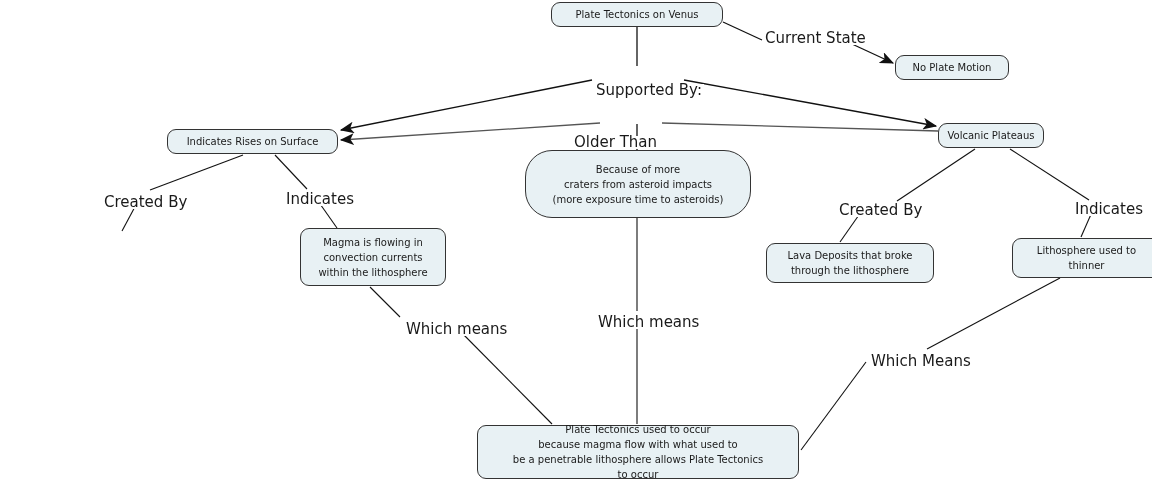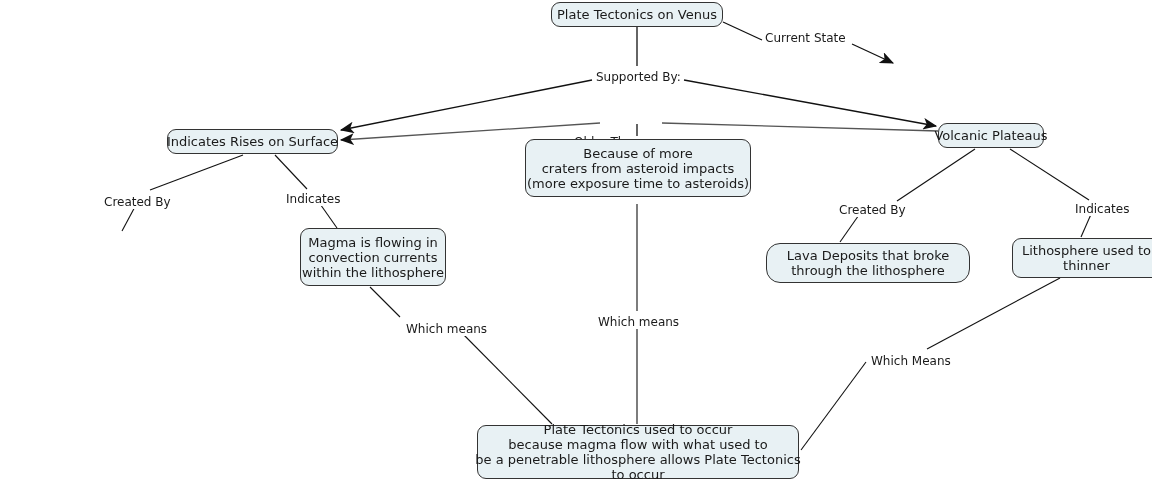--- a/index.html
+++ b/index.html
@@ -25,34 +25,34 @@
     width: 1152px;
     height: 501px;
   }
   .node {
     position: absolute;
     box-sizing: border-box;
     background: #e8f1f4;
     border: 1px solid #333333;
     border-radius: 9px;
     color: #1a1a1a;
-    font-size: 13px;
+    font-size: 10px;
     line-height: 15px;
     text-align: center;
     display: flex;
     align-items: center;
     justify-content: center;
     padding: 2px 8px;
     white-space: pre;
     z-index: 3;
   }
   .edge-label {
     position: absolute;
     color: #1a1a1a;
-    font-size: 12px;
+    font-size: 15px;
     line-height: 13px;
     white-space: pre;
     background: #ffffff;
     padding: 0 2px;
     z-index: 2;
   }
 </style>
 </head>
 <body>
 
@@ -96,48 +96,49 @@
 
     <path d="M 637 204 L 637 311" stroke="#111111" stroke-width="1.1" fill="none"></path>
     <path d="M 637 324 L 637 424" stroke="#111111" stroke-width="1.1" fill="none"></path>
 
     <path d="M 1060 278 L 927 349" stroke="#111111" stroke-width="1.1" fill="none"></path>
     <path d="M 866 362 L 801 450" stroke="#111111" stroke-width="1.1" fill="none"></path>
   </svg>
 
   <div class="node" style="left:551px; top:2px; width:172px; height:25px;">Plate Tectonics on Venus</div>
 
+  <div class="node" style="left:895px; top:55px; width:114px; height:25px;">No Plate Motion</div>
 
   <div class="node" style="left:167px; top:129px; width:171px; height:25px;">Indicates Rises on Surface</div>
 
   <div class="node" style="left:938px; top:123px; width:106px; height:25px;">Volcanic Plateaus</div>
 
-  <div class="node" style="left:525px; top:139px; width:226px; height:58px;">Because of more
+  <div class="node" style="left:525px; top:150px; width:226px; height:68px;border-radius:27px;">Because of more
 craters from asteroid impacts
 (more exposure time to asteroids)</div>
 
 
   <div class="node" style="left:300px; top:228px; width:146px; height:58px;">Magma is flowing in
 convection currents
 within the lithosphere</div>
 
-  <div class="node" style="left:766px; top:243px; width:204px; height:40px;border-radius:14px;">Lava Deposits that broke
+  <div class="node" style="left:766px; top:243px; width:168px; height:40px;">Lava Deposits that broke
 through the lithosphere</div>
 
   <div class="node" style="left:1012px; top:238px; width:149px; height:40px;">Lithosphere used to
 thinner</div>
 
   <div class="node" style="left:477px; top:425px; width:322px; height:54px;">Plate Tectonics used to occur
 because magma flow with what used to
 be a penetrable lithosphere allows Plate Tectonics
 to occur</div>
 
   <div class="edge-label" style="left:763px; top:32px;">Current State</div>
 
-  <div class="edge-label" style="left:594px; top:71px;">Supported By:</div>
+  <div class="edge-label" style="left:594px; top:84px;">Supported By:</div>
 
   <div class="edge-label" style="left:572px; top:117px;margin-top:19px;">Older Than</div>
 
   <div class="edge-label" style="left:102px; top:196px;">Created By</div>
 
   <div class="edge-label" style="left:284px; top:193px;">Indicates</div>
 
   <div class="edge-label" style="left:837px; top:204px;">Created By</div>
 
   <div class="edge-label" style="left:1073px; top:203px;">Indicates</div>

